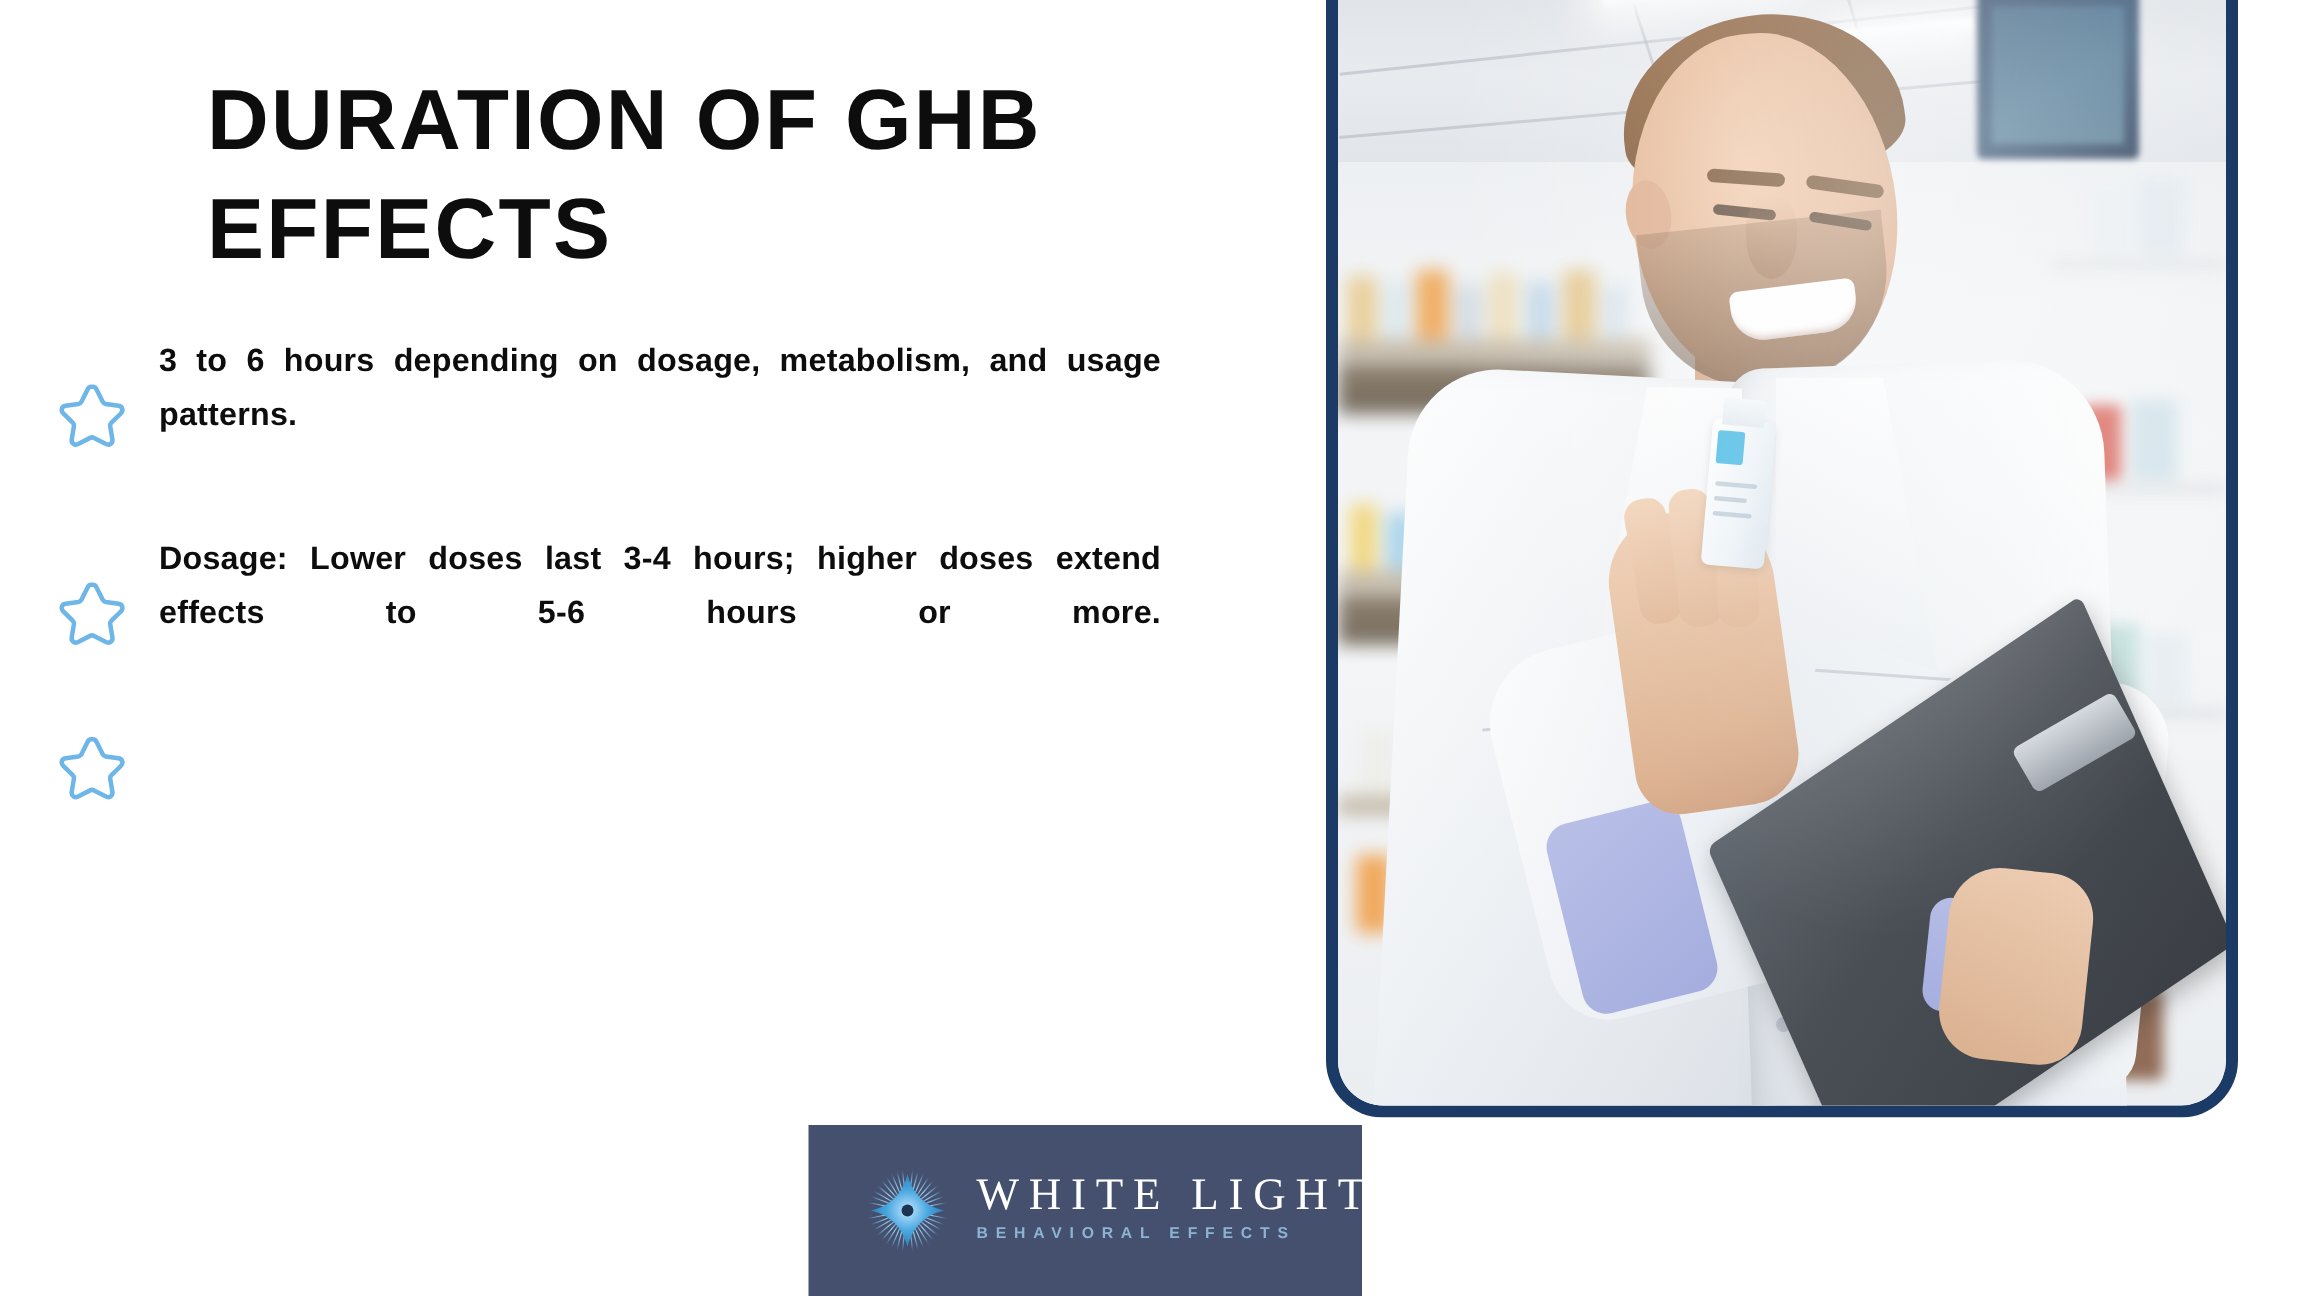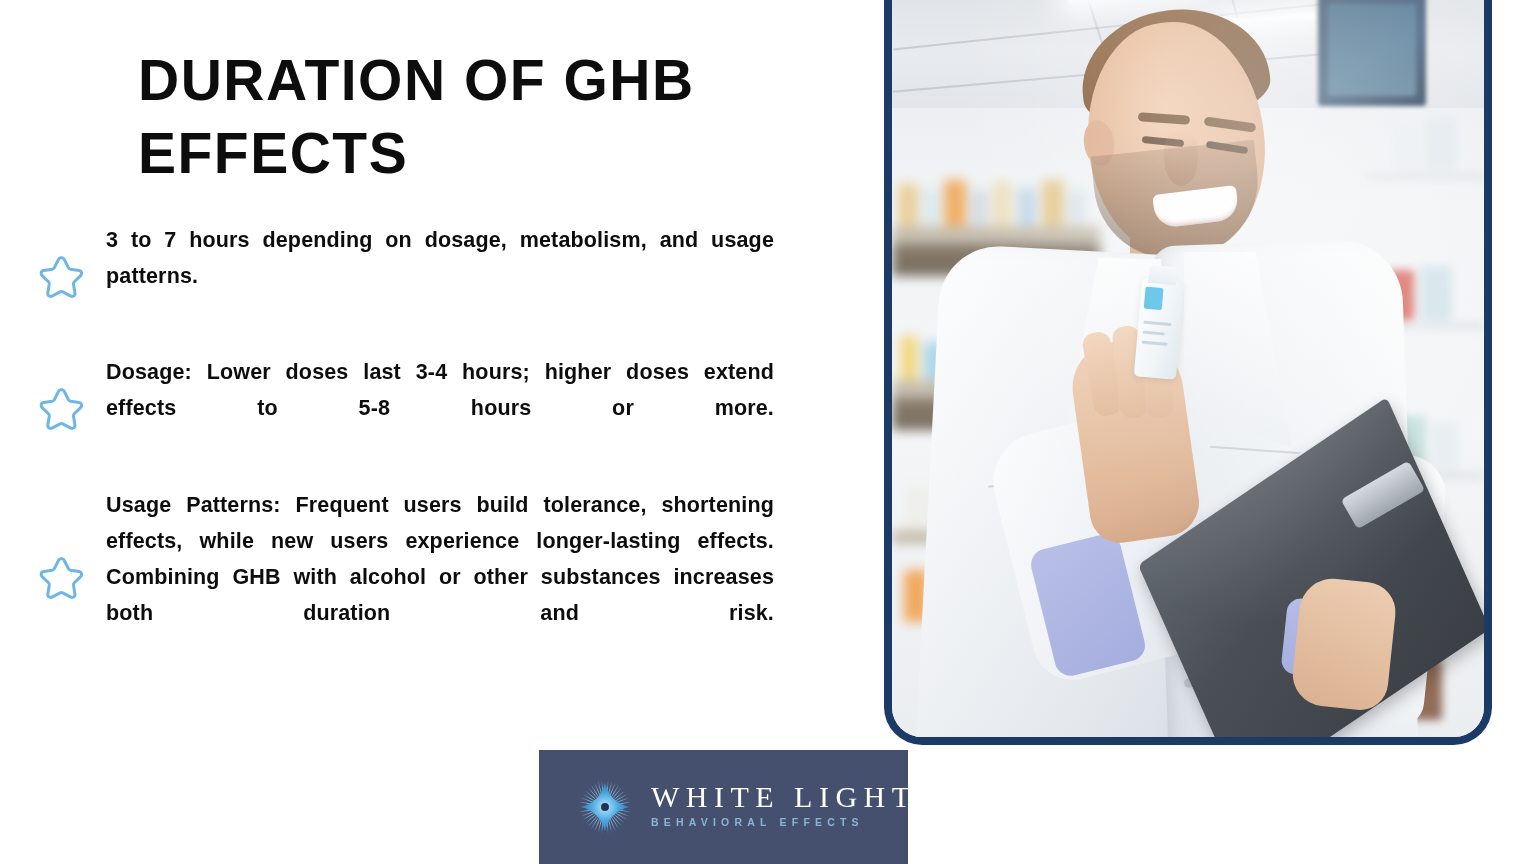--- a/index.html
+++ b/index.html
@@ -507,54 +507,53 @@
             <path d="M26 5.5 C27.4 5.5 28.3 6.6 28.9 7.9 L33.2 16.6 C33.7 17.6 34.5 18.2 35.6 18.4
                      L45.2 19.8 C46.7 20 47.8 20.9 48.1 22.2 C48.4 23.5 47.9 24.7 46.8 25.8
                      L39.9 32.5 C39.1 33.3 38.8 34.3 39 35.4 L40.6 44.9 C40.9 46.5 40.4 47.8 39.3 48.5
                      C38.2 49.3 36.8 49.2 35.4 48.5 L26.8 44 C25.8 43.5 24.8 43.5 23.8 44
                      L15.2 48.5 C13.8 49.2 12.4 49.3 11.3 48.5 C10.2 47.8 9.7 46.5 10 44.9
                      L11.6 35.4 C11.8 34.3 11.5 33.3 10.7 32.5 L3.8 25.8 C2.7 24.7 2.2 23.5 2.5 22.2
                      C2.8 20.9 3.9 20 5.4 19.8 L15 18.4 C16.1 18.2 16.9 17.6 17.4 16.6
                      L21.7 7.9 C22.3 6.6 23.2 5.5 24.6 5.5 Z" fill="none" stroke="#6fb6e8" stroke-width="3.4" stroke-linejoin="round"></path>
           </svg>
         </span>
-        <p class="bullet-text">3 to 7 hours depending on dosage, metabolism, and usage patterns.</p>
+        <p class="bullet-text">3 to 6 hours depending on dosage, metabolism, and usage patterns.</p>
       </div>
 
       <div class="bullet">
         <span class="star-wrap">
           <svg viewBox="0 0 52 52" aria-hidden="true">
             <path d="M26 5.5 C27.4 5.5 28.3 6.6 28.9 7.9 L33.2 16.6 C33.7 17.6 34.5 18.2 35.6 18.4
                      L45.2 19.8 C46.7 20 47.8 20.9 48.1 22.2 C48.4 23.5 47.9 24.7 46.8 25.8
                      L39.9 32.5 C39.1 33.3 38.8 34.3 39 35.4 L40.6 44.9 C40.9 46.5 40.4 47.8 39.3 48.5
                      C38.2 49.3 36.8 49.2 35.4 48.5 L26.8 44 C25.8 43.5 24.8 43.5 23.8 44
                      L15.2 48.5 C13.8 49.2 12.4 49.3 11.3 48.5 C10.2 47.8 9.7 46.5 10 44.9
                      L11.6 35.4 C11.8 34.3 11.5 33.3 10.7 32.5 L3.8 25.8 C2.7 24.7 2.2 23.5 2.5 22.2
                      C2.8 20.9 3.9 20 5.4 19.8 L15 18.4 C16.1 18.2 16.9 17.6 17.4 16.6
                      L21.7 7.9 C22.3 6.6 23.2 5.5 24.6 5.5 Z" fill="none" stroke="#6fb6e8" stroke-width="3.4" stroke-linejoin="round"></path>
           </svg>
         </span>
-        <p class="bullet-text">Dosage: Lower doses last 3-4 hours; higher doses extend effects to 5-8 hours or more.</p>
+        <p class="bullet-text">Dosage: Lower doses last 3-4 hours; higher doses extend effects to 5-6 hours or more.</p>
       </div>
 
 
       <div class="bullet">
         <span class="star-wrap">
           <svg viewBox="0 0 52 52" aria-hidden="true">
             <path d="M26 5.5 C27.4 5.5 28.3 6.6 28.9 7.9 L33.2 16.6 C33.7 17.6 34.5 18.2 35.6 18.4
                      L45.2 19.8 C46.7 20 47.8 20.9 48.1 22.2 C48.4 23.5 47.9 24.7 46.8 25.8
                      L39.9 32.5 C39.1 33.3 38.8 34.3 39 35.4 L40.6 44.9 C40.9 46.5 40.4 47.8 39.3 48.5
                      C38.2 49.3 36.8 49.2 35.4 48.5 L26.8 44 C25.8 43.5 24.8 43.5 23.8 44
                      L15.2 48.5 C13.8 49.2 12.4 49.3 11.3 48.5 C10.2 47.8 9.7 46.5 10 44.9
                      L11.6 35.4 C11.8 34.3 11.5 33.3 10.7 32.5 L3.8 25.8 C2.7 24.7 2.2 23.5 2.5 22.2
                      C2.8 20.9 3.9 20 5.4 19.8 L15 18.4 C16.1 18.2 16.9 17.6 17.4 16.6
                      L21.7 7.9 C22.3 6.6 23.2 5.5 24.6 5.5 Z" fill="none" stroke="#6fb6e8" stroke-width="3.4" stroke-linejoin="round"></path>
           </svg>
         </span>
-        <p class="bullet-text">Usage Patterns: Frequent users build tolerance, shortening effects, while new users experience longer-lasting effects. Combining GHB with alcohol or other substances increases both duration and risk.</p>
       </div>
 
     </div>
   </div>
 
   <div id="logo-bar">
     <div id="logo-mark">
       <svg viewBox="0 0 100 100" aria-hidden="true">
         <defs>
           <radialGradient id="rayFade" cx="50%" cy="50%" r="50%">

